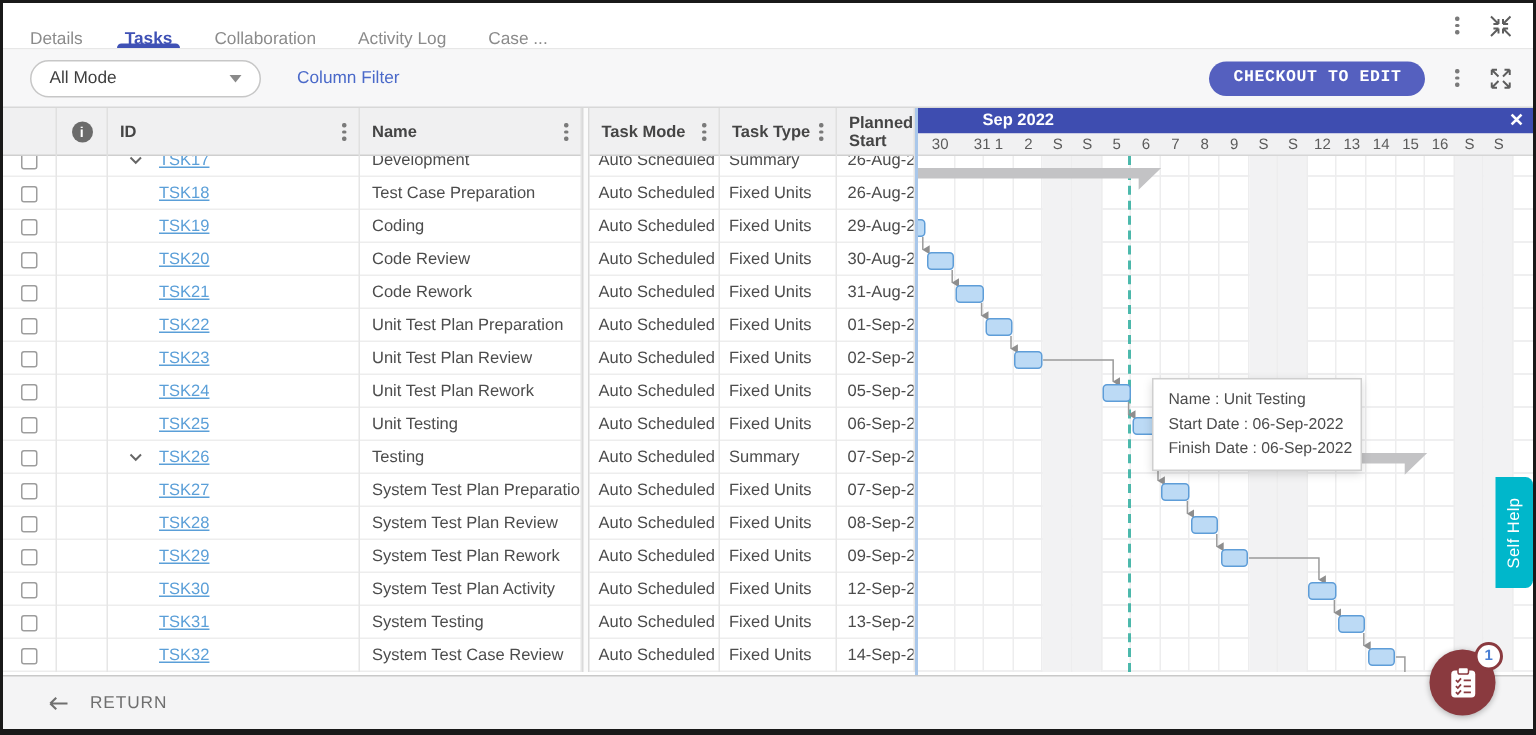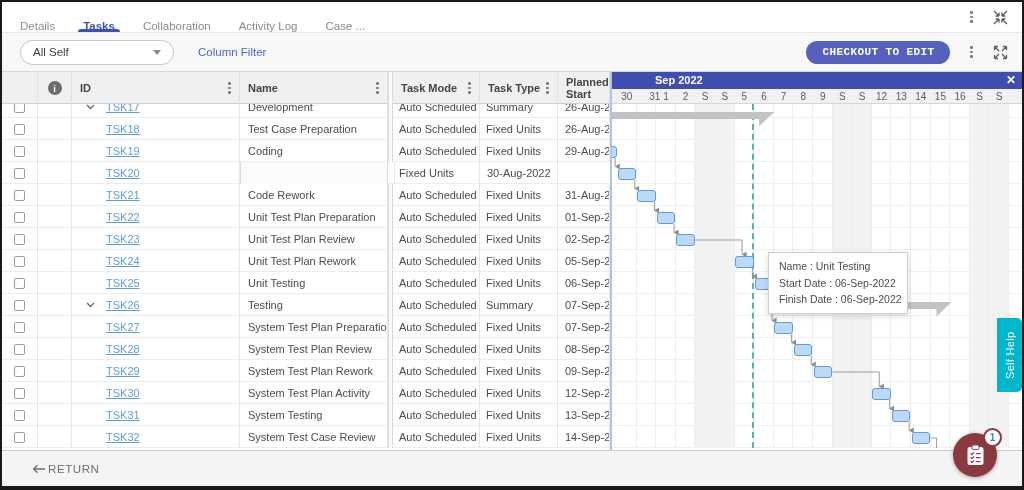--- a/index.html
+++ b/index.html
@@ -92,21 +92,21 @@
              border:1px solid #cfcfcf; box-shadow:0 2px 6px rgba(0,0,0,.15); padding:5px 10px;
              z-index:40; font-size:10.5px; color:#4c4c4c; line-height:16.5px; white-space:nowrap; }
 
   
   .self-help { position:absolute; right:2px; top:318px; width:25px; height:74px; background:#00b7cb;
                border-radius:5px 0 0 5px; color:#fff; font-size:11px; display:flex; align-items:center;
                justify-content:center; writing-mode:vertical-rl; transform:rotate(180deg);
                z-index:60; cursor:pointer; letter-spacing:.3px; }
   .footer { position:absolute; left:2px; right:2px; top:450px; height:36px; background:#f4f4f5;
             border-top:1px solid #c9c9c9; display:flex; align-items:center; padding-left:30px;
-            gap:2px; color:#6f6f6f; font-size:11.5px; letter-spacing:.6px; z-index:5; cursor:pointer; }
+            gap:14px; color:#6f6f6f; font-size:11.5px; letter-spacing:.6px; z-index:5; cursor:pointer; }
   .fab { position:absolute; left:953px; top:433px; width:44px; height:44px; border-radius:50%;
          background:#8a3a3f; display:flex; align-items:center; justify-content:center; z-index:70;
          box-shadow:0 1px 4px rgba(0,0,0,.3); cursor:pointer; }
   .fab-badge { position:absolute; left:983px; top:428px; width:19px; height:19px; border-radius:50%;
                background:#fff; border:2px solid #8a3a3f; color:#4a7fd4; font-size:10px; font-weight:bold;
                display:flex; align-items:center; justify-content:center; z-index:71; }
 </style>
 </head>
 <body>
 
@@ -143,21 +143,21 @@
           <path d="M14,1 L9,6 M9,6 L9,2.6 M9,6 L12.4,6"></path>
           <path d="M1,14 L6,9 M6,9 L6,12.4 M6,9 L2.6,9"></path>
           <path d="M14,14 L9,9 M9,9 L9,12.4 M9,9 L12.4,9"></path>
         </g>
       </svg>
     </div>
   </div>
 
   <div class="toolbar">
     <div class="pill">
-      <span>All Self</span>
+      <span>All Mode</span>
       <span class="caret"></span>
     </div>
     <span class="colfilter">Column Filter</span>
     <button class="checkout">CHECKOUT TO EDIT</button>
     <div class="toolbar-icons">
       <span class="kebab">
           <i></i>
           <i></i>
           <i></i>
         </span>
@@ -279,20 +279,21 @@
               </div>
               <div></div>
               <div class="cell-id">
                 <span class="chev hidden">
                   <svg width="9" height="6" viewBox="0 0 9 6">
                     <polyline points="1,1 4.5,4.5 8,1" stroke="#666" stroke-width="1.3" fill="none"></polyline>
                   </svg>
                 </span>
                 <a class="tsk-link">TSK20</a>
               </div>
+              <div class="cell-name">Code Review</div>
               <div class="gapcol"></div>
               <div class="cell-mode">Auto Scheduled</div>
               <div class="cell-type">Fixed Units</div>
               <div class="cell-start">30-Aug-2022</div>
             </div>
             <div class="trow tgrid">
               <div class="cell-check">
                 <span class="checkbox"></span>
               </div>
               <div></div>

